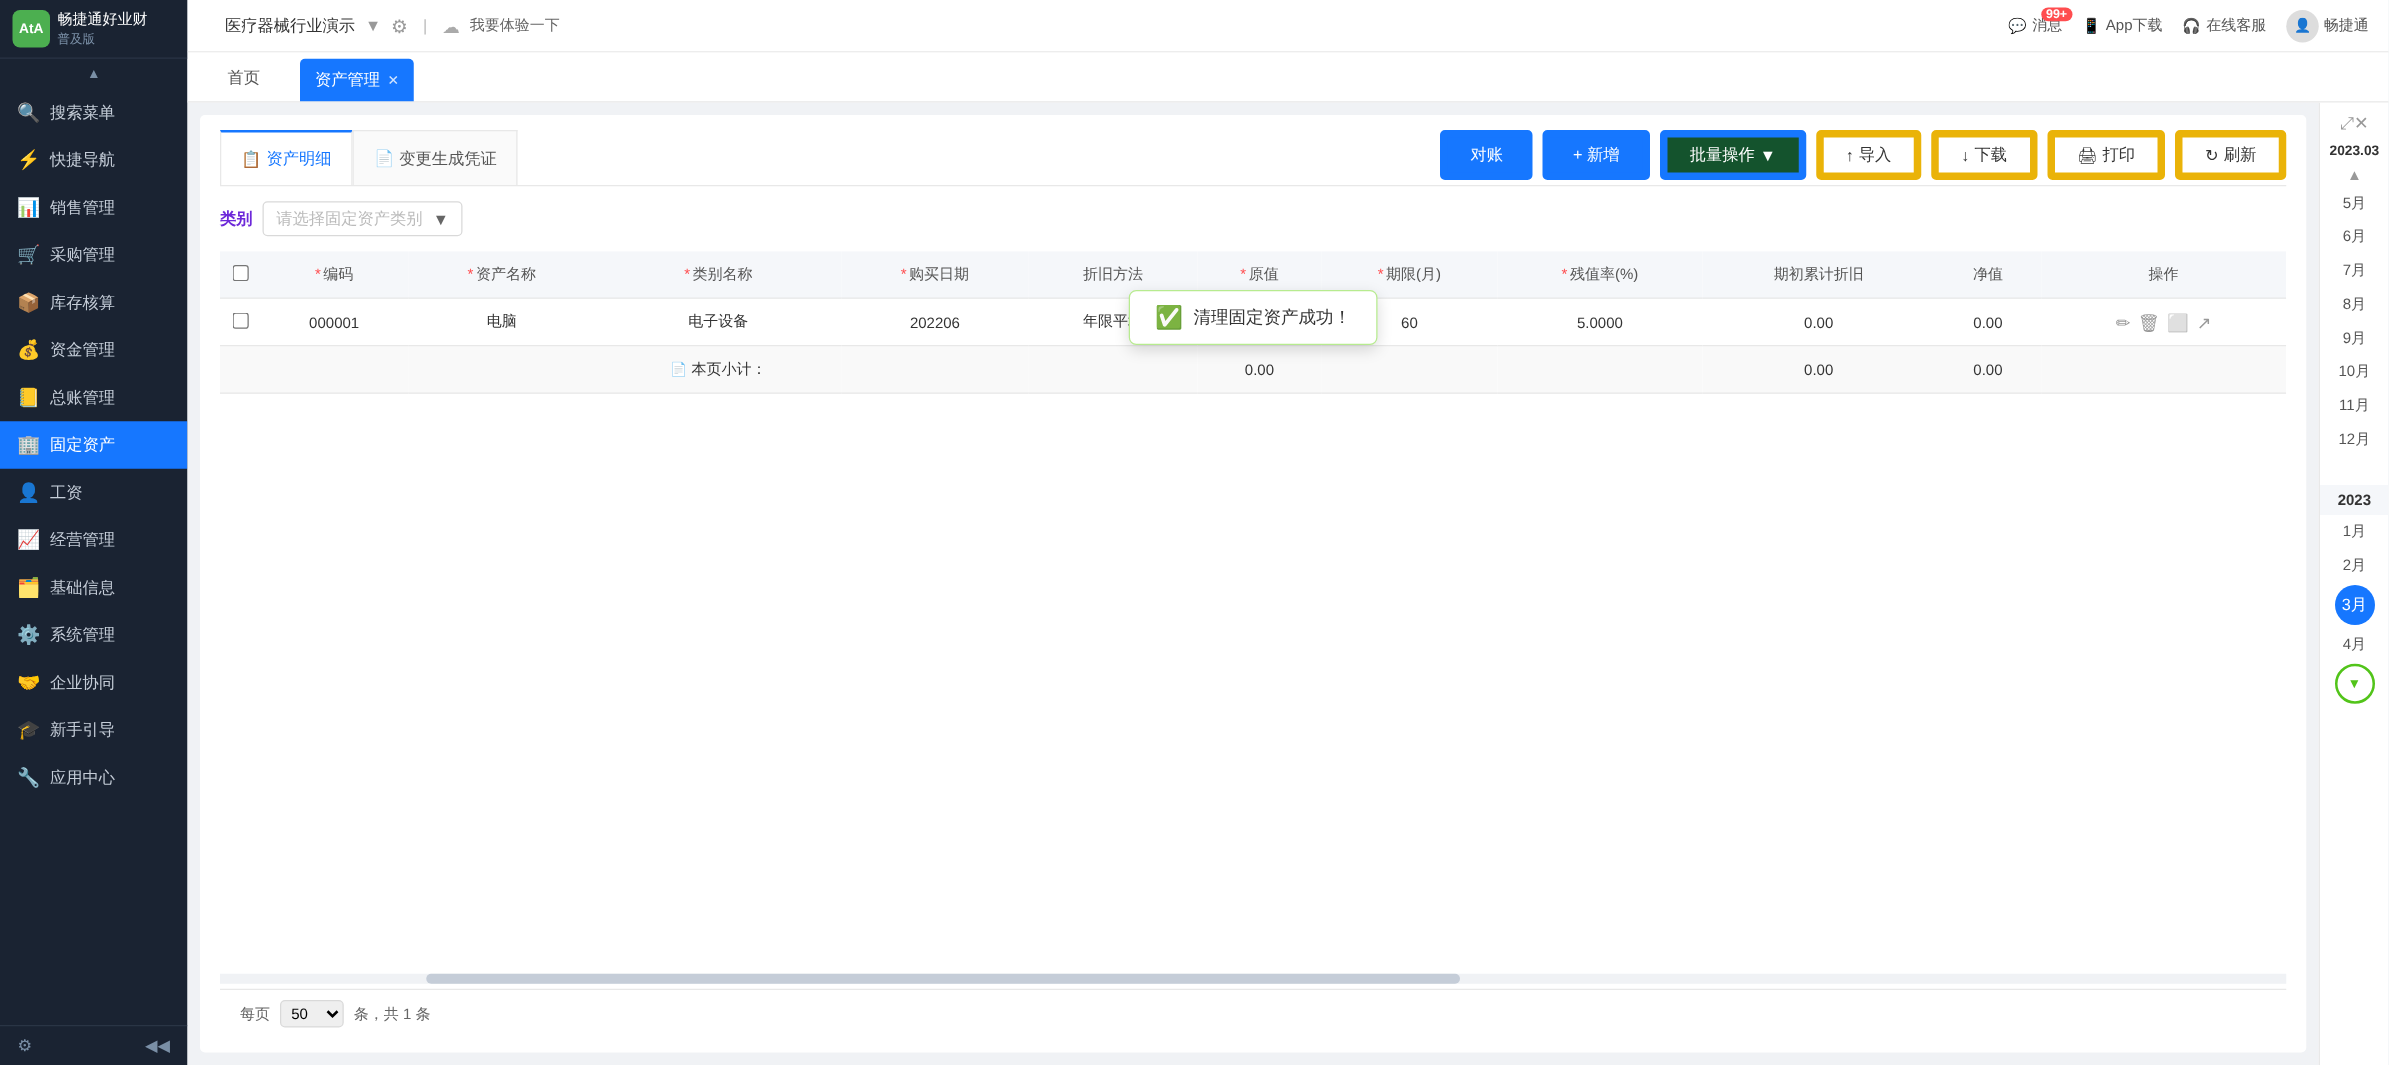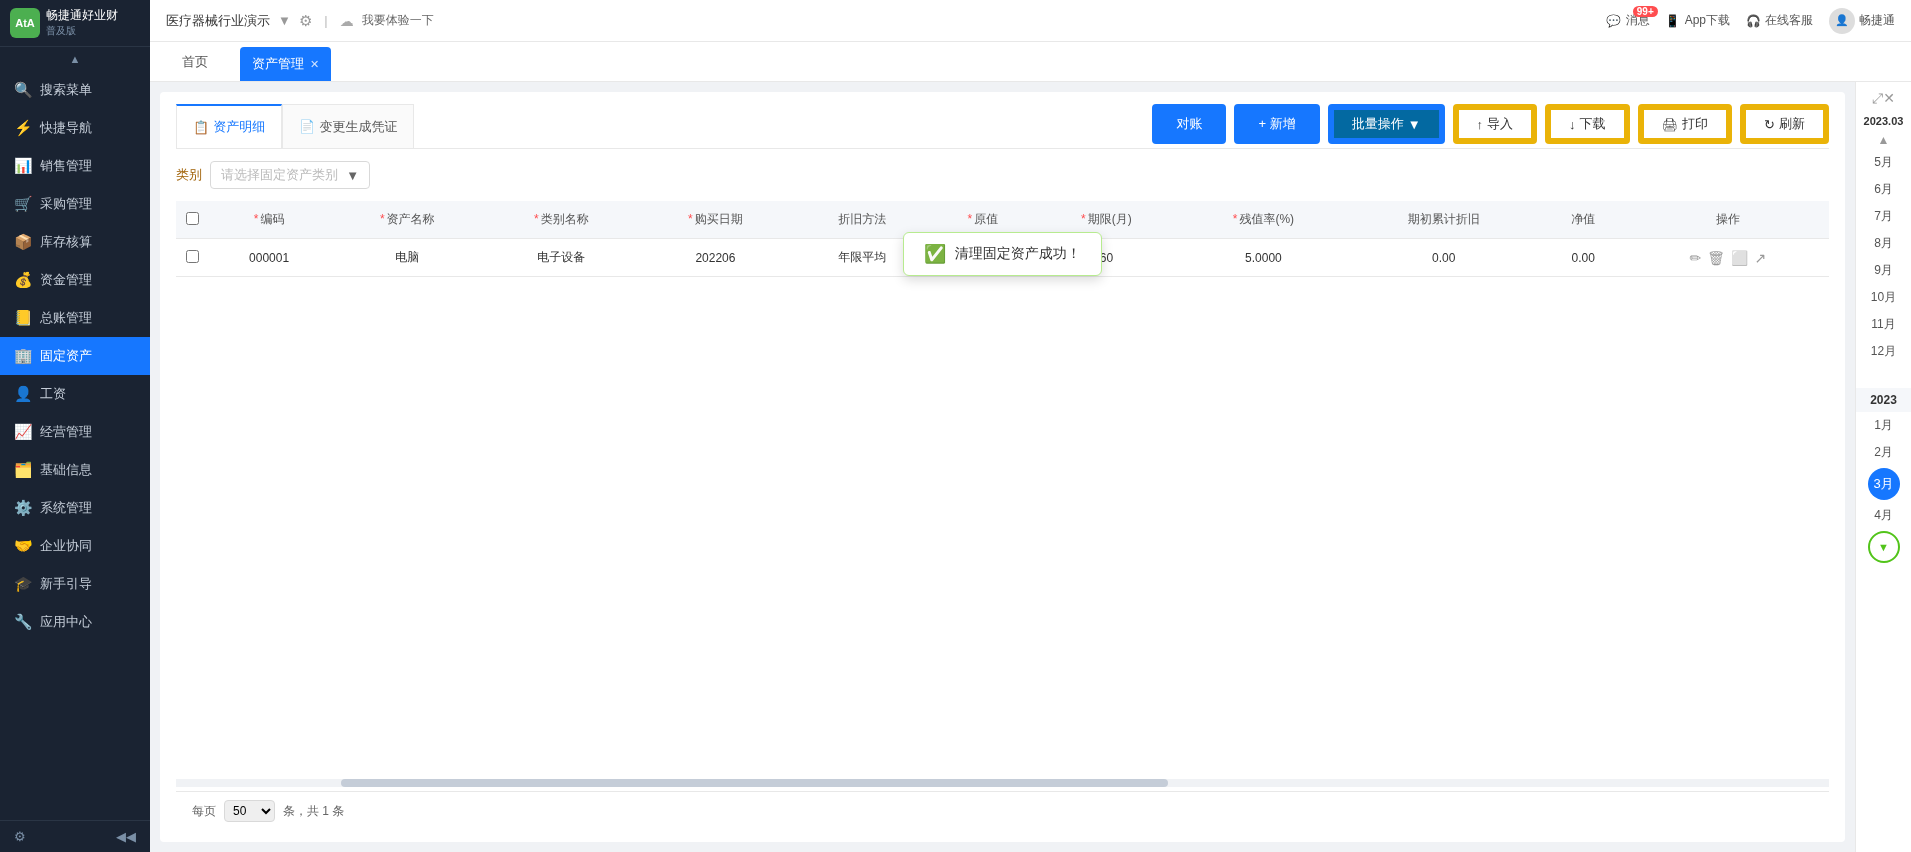--- a/index.html
+++ b/index.html
@@ -65,21 +65,21 @@
     .topbar {
       background: #fff;
       height: 42px;
       display: flex;
       align-items: center;
       padding: 0 16px;
       border-bottom: 1px solid #e8e8e8;
       justify-content: space-between;
       flex-shrink: 0;
     }
-    .topbar-left { display: flex; align-items: center; gap: 8px; }
+    .topbar-left { display: flex; align-items: center; gap: 8px; margin-left: 14px; }
     .topbar-company { font-size: 13px; color: #333; }
     .topbar-dropdown { color: #999; cursor: pointer; }
     .topbar-settings { color: #999; cursor: pointer; font-size: 15px; }
     .topbar-experience { display: flex; align-items: center; gap: 4px; color: #666; font-size: 12px; cursor: pointer; }
     .topbar-right { display: flex; align-items: center; gap: 16px; }
     .topbar-badge { position: relative; display: flex; align-items: center; gap: 4px; cursor: pointer; color: #555; font-size: 12px; }
     .badge-num {
       background: #ff4d4f; color: white; font-size: 10px;
       border-radius: 10px; padding: 0 4px; min-width: 18px;
       text-align: right; position: absolute; top: -6px; right: -8px;
@@ -149,21 +149,21 @@
     .sub-tab.active {
       background: #fff;
       color: #1677ff;
       border-top: 2px solid #1677ff;
     }
 
     
     .toolbar { display: flex; align-items: center; gap: 8px; margin-bottom: 12px; justify-content: space-between; }
     .toolbar-left { display: flex; align-items: center; gap: 8px; }
 
-    .filter-label { font-size: 13px; color: #a16207; }
+    .filter-label { font-size: 13px; color: #6d28d9; font-weight: bold; }
     .filter-select {
       display: flex; align-items: center; gap: 4px;
       border: 1px solid #d9d9d9;
       border-radius: 4px;
       padding: 4px 10px;
       cursor: pointer;
       background: #fff;
       font-size: 13px;
       color: #666;
       min-width: 160px;
@@ -175,21 +175,21 @@
       border-radius: 4px;
       border: 6px solid #eab308;
       cursor: pointer;
       font-size: 13px;
       background: #fff;
       color: #333;
       display: flex; align-items: center; gap: 4px;
     }
     .btn-primary { background: #1677ff; color: #fff; border-color: #1677ff; }
     .btn-default { background: #fff; color: #333; }
-    .btn-batch { background: #0369a1; color: #fff; border-color: #1677ff; }
+    .btn-batch { background: #14532d; color: #fff; border-color: #1677ff; }
 
     
     .table-wrapper { flex: 1; overflow: auto; }
     table { width: 100%; border-collapse: collapse; font-size: 12px; }
     thead tr { background: #f5f7fa; }
     th, td { padding: 10px 8px; text-align: center; border-bottom: 1px solid #e8e8e8; white-space: nowrap; }
     th { color: #555; font-weight: normal; font-size: 12px; }
     td { color: #333; }
     .required-star { color: #ff4d4f; margin-right: 2px; }
     .checkbox-cell { width: 32px; }
@@ -486,20 +486,37 @@
               <td>0.00</td>
               <td>
                 <div class="action-btns">
                   <span class="action-icon">✏</span>
                   <span class="action-icon">🗑</span>
                   <span class="action-icon">⬜</span>
                   <span class="action-icon">↗</span>
                 </div>
               </td>
             </tr>
+            <tr style="background:#f9f9f9;">
+              <td></td>
+              <td></td>
+              <td></td>
+              <td>
+                <span style="color:#1677ff; font-size:11px;">📄</span>
+                <span>本页小计：</span>
+              </td>
+              <td></td>
+              <td></td>
+              <td>0.00</td>
+              <td></td>
+              <td></td>
+              <td>0.00</td>
+              <td>0.00</td>
+              <td></td>
+            </tr>
           </tbody>
         </table>
       </div>
 
       <div class="scrollbar-container">
         <div class="scrollbar-thumb"></div>
       </div>
 
       <div class="footer">
         <span>每页</span>

